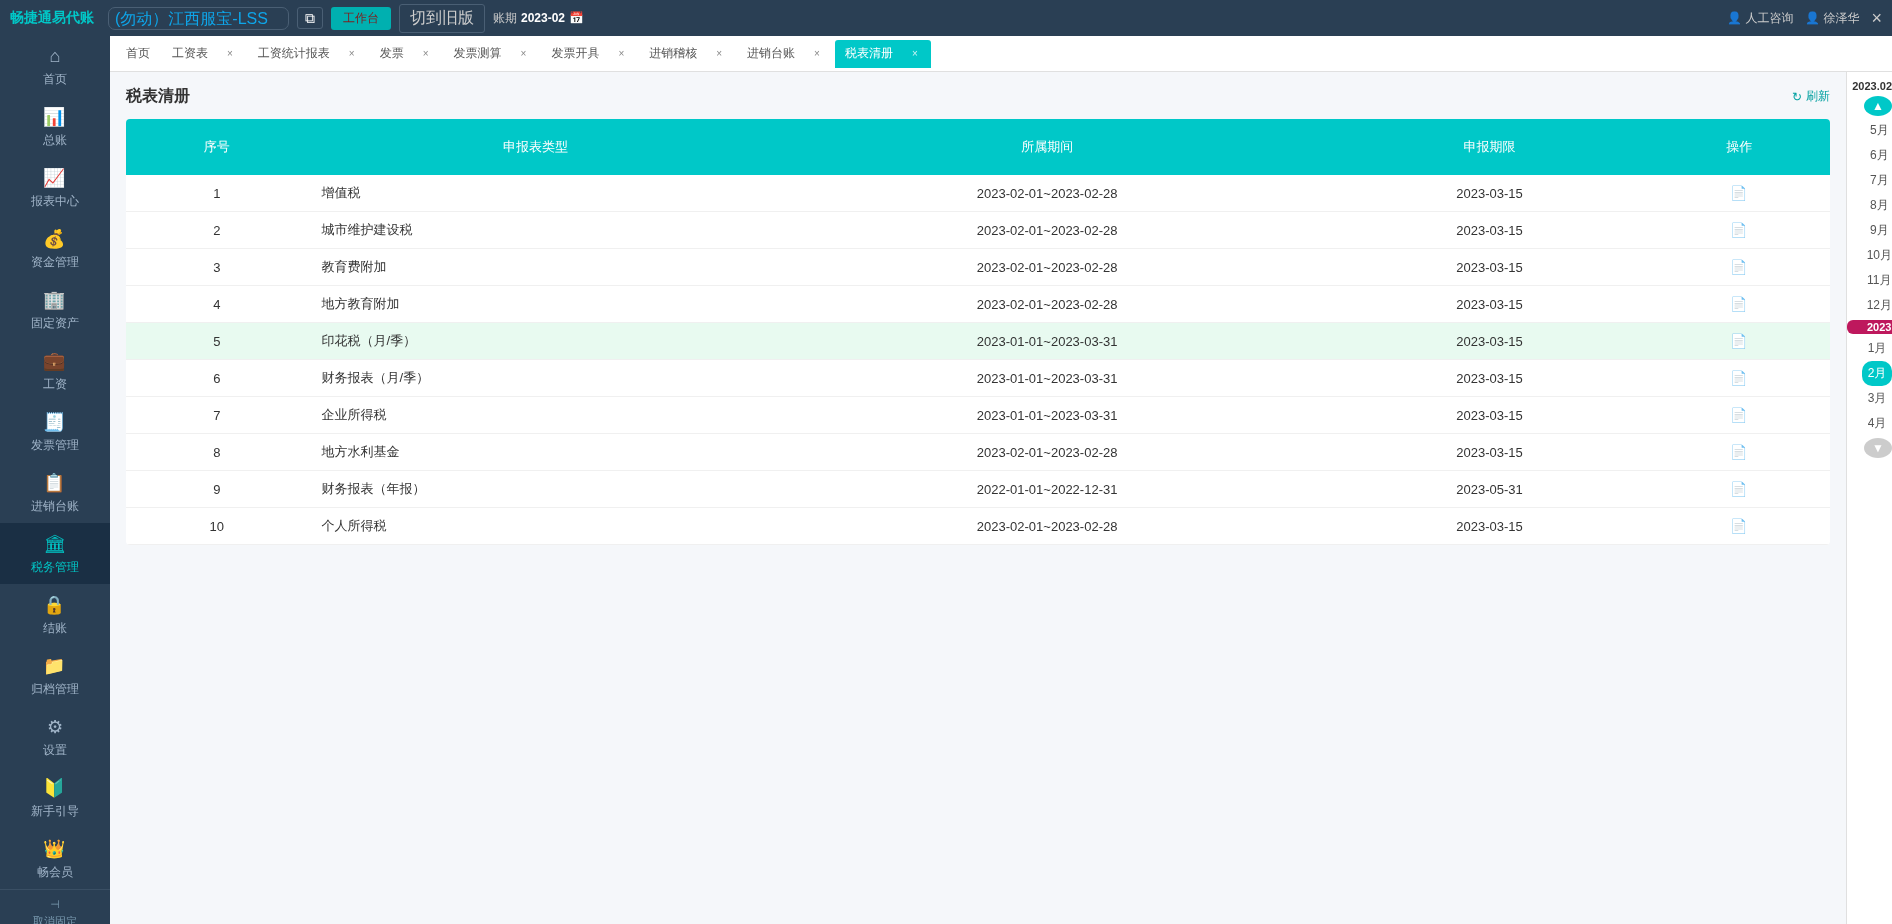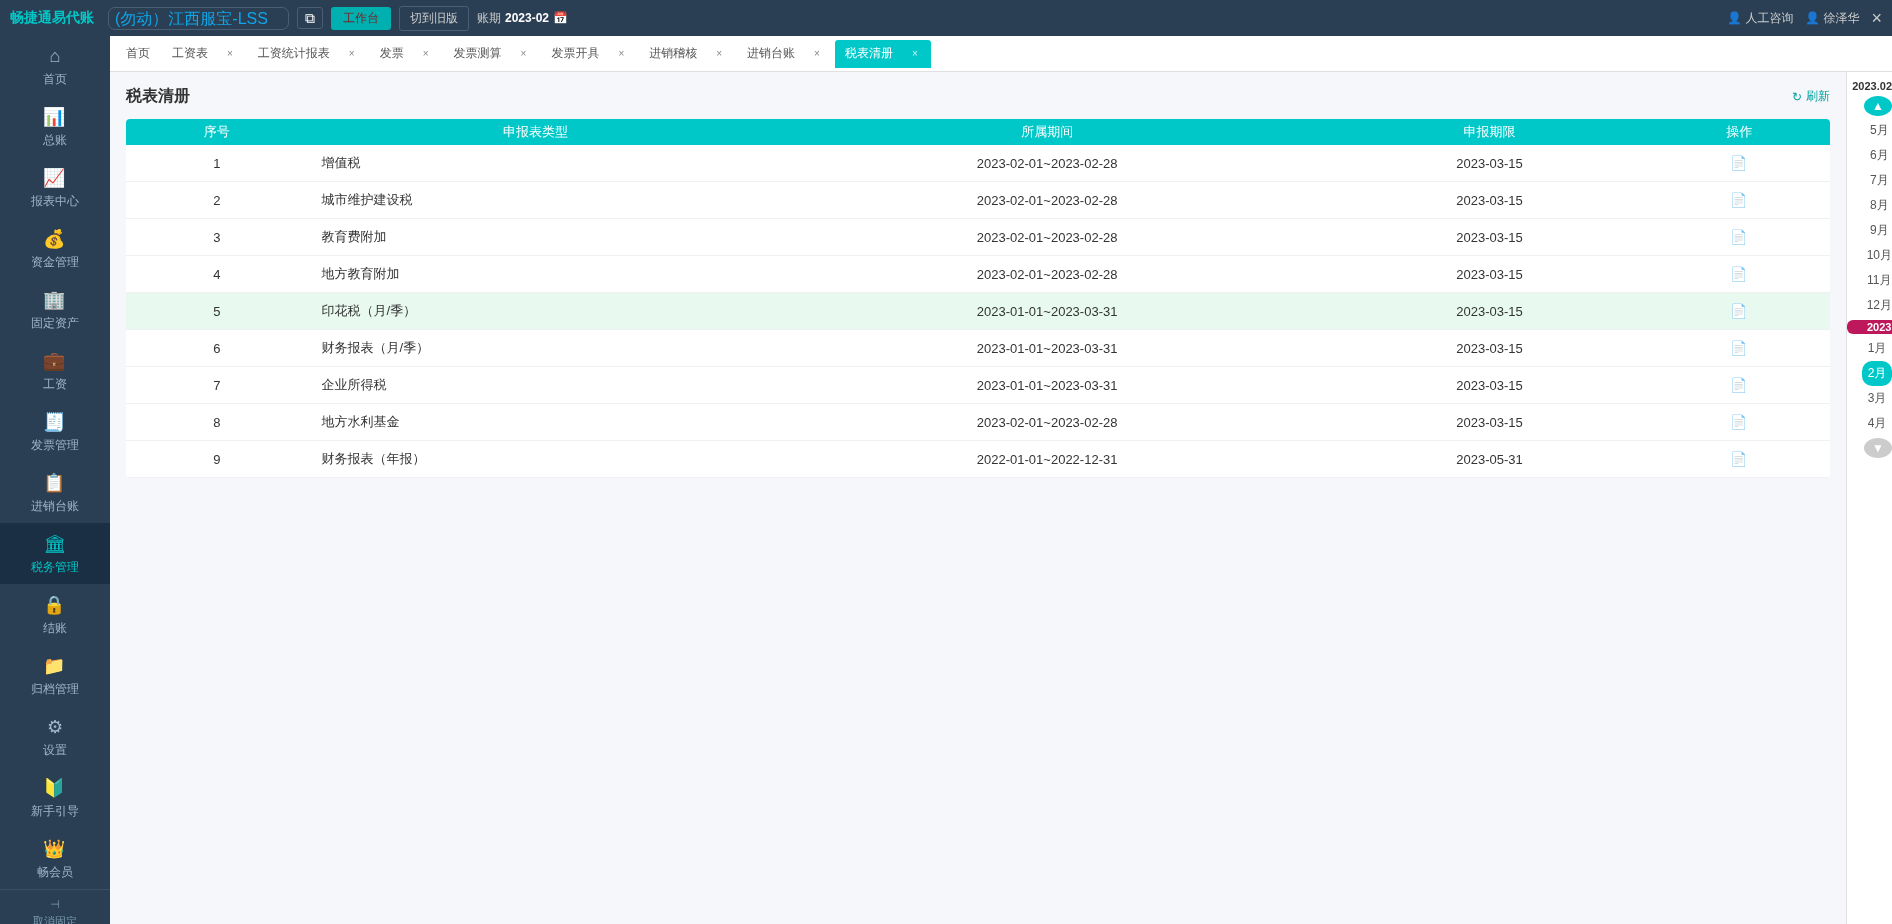--- a/index.html
+++ b/index.html
@@ -56,21 +56,21 @@
       cursor: pointer;
       font-size: 12px;
     }
     .switch-btn {
       background: transparent;
       border: 1px solid #4a5f74;
       color: #ccc;
       padding: 3px 10px;
       border-radius: 3px;
       cursor: pointer;
-      font-size: 12px;
+      font-size: 16px;
     }
     .period-label {
       color: #ccc;
       font-size: 12px;
       display: flex;
       align-items: center;
       gap: 4px;
     }
     .top-bar-right {
       margin-left: auto;
@@ -216,21 +216,21 @@
       border-collapse: collapse;
       background: #fff;
       border-radius: 4px;
       overflow: hidden;
     }
     .data-table thead tr {
       background: #00c8c8;
       color: #fff;
     }
     .data-table thead th {
-      padding: 4px 14px;
+      padding: 19px 14px;
       font-size: 13px;
       font-weight: 500;
       text-align: center;
     }
     .data-table tbody tr {
       border-bottom: 1px solid #f0f0f0;
     }
     .data-table tbody tr.highlighted { background: #e8faf0; }
     .data-table tbody td {
       padding: 9px 14px;
@@ -534,20 +534,27 @@
     <td>2023-03-15</td>
     <td><span class="action-icon">📄</span></td>
   </tr>
               <tr>
     <td>9</td>
     <td>财务报表（年报）</td>
     <td>2022-01-01~2022-12-31</td>
     <td>2023-05-31</td>
     <td><span class="action-icon">📄</span></td>
   </tr>
+              <tr>
+    <td>10</td>
+    <td>个人所得税</td>
+    <td>2023-02-01~2023-02-28</td>
+    <td>2023-03-15</td>
+    <td><span class="action-icon">📄</span></td>
+  </tr>
             </tbody>
         </table>
       </div>
 
       <div class="right-panel">
         <div class="panel-year-header">2023.02</div>
         <div class="panel-nav-up">▲</div>
         <div id="panel-months-before">
             <div class="panel-month">5月</div>
             <div class="panel-month">6月</div>

